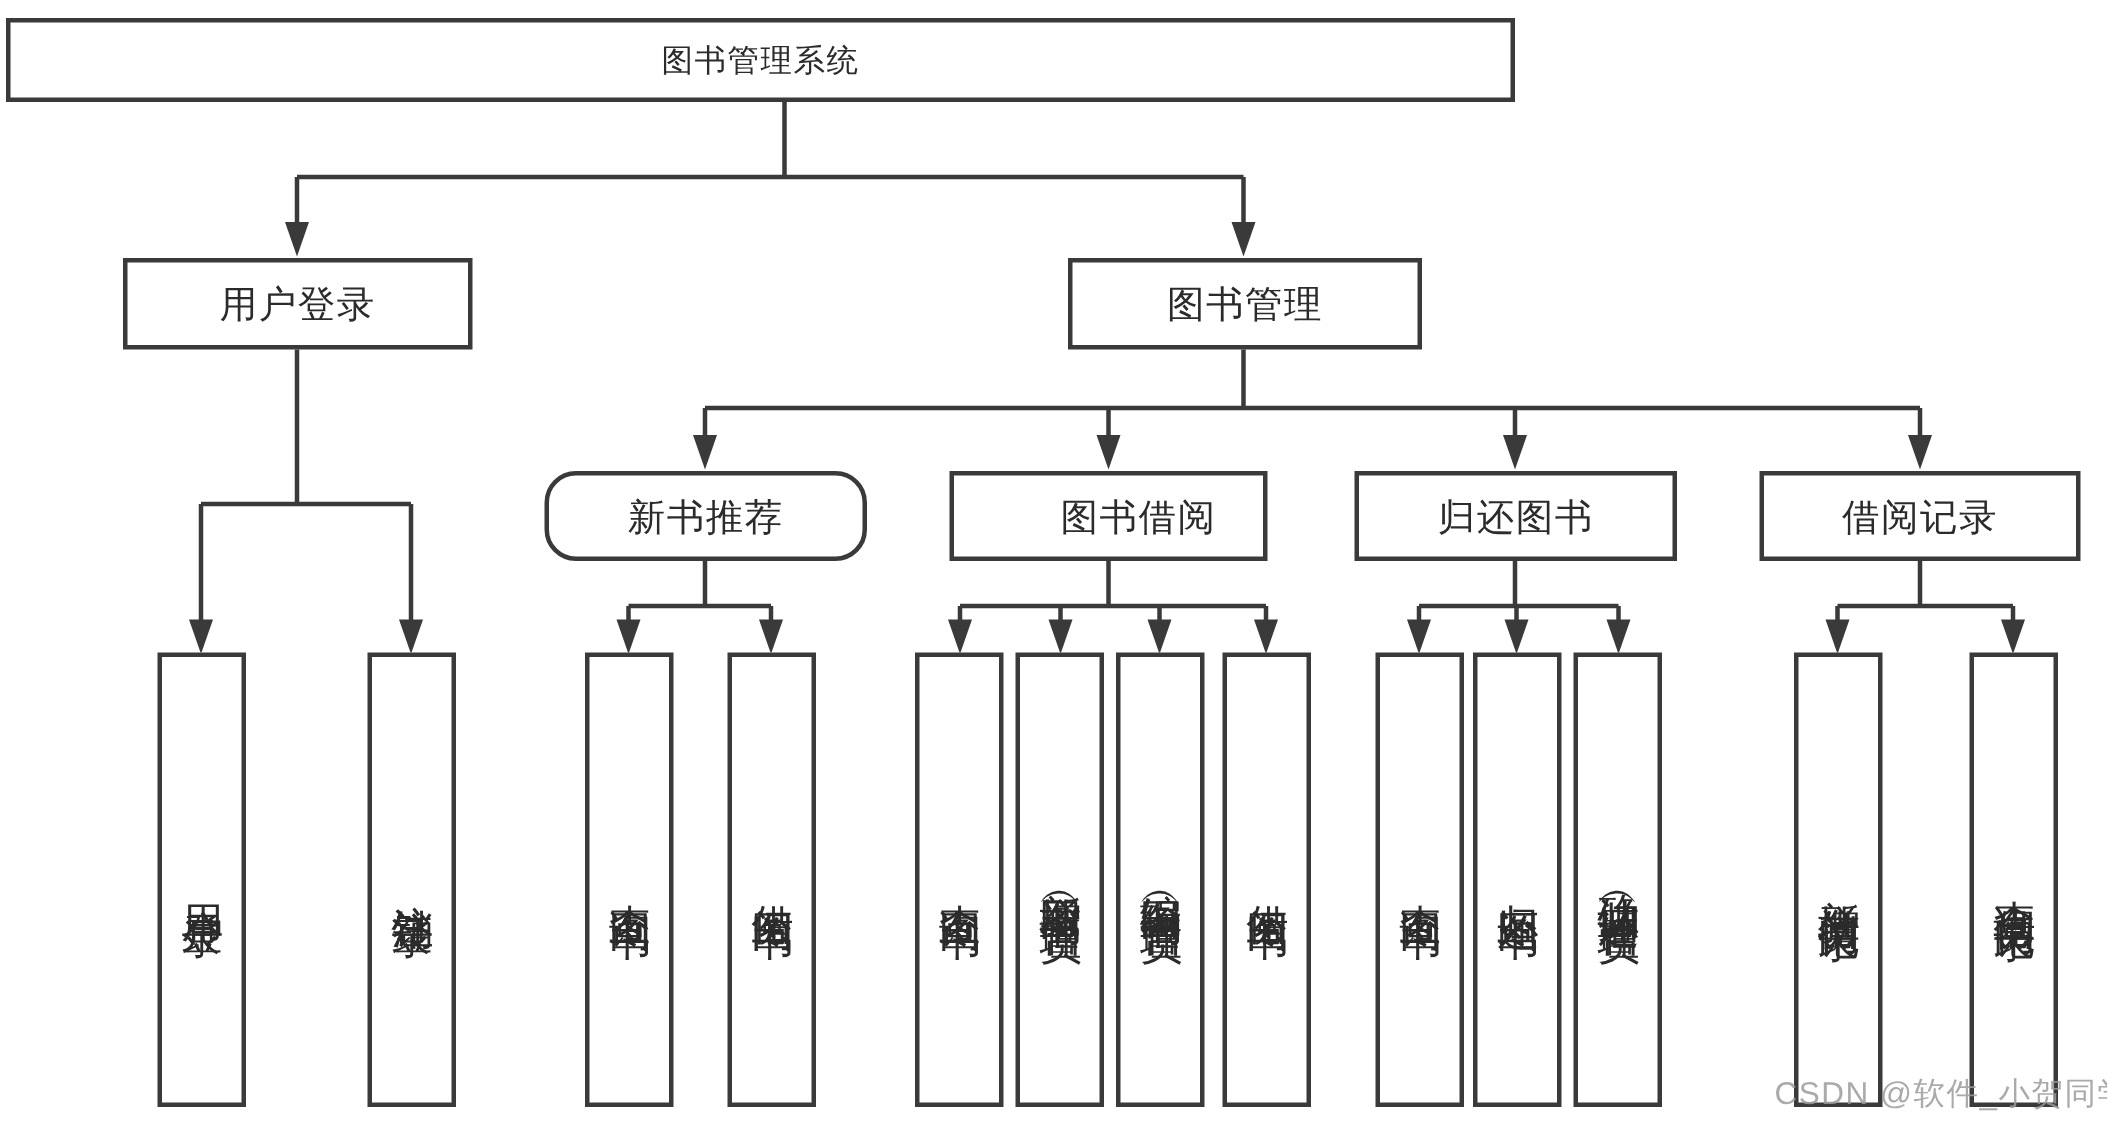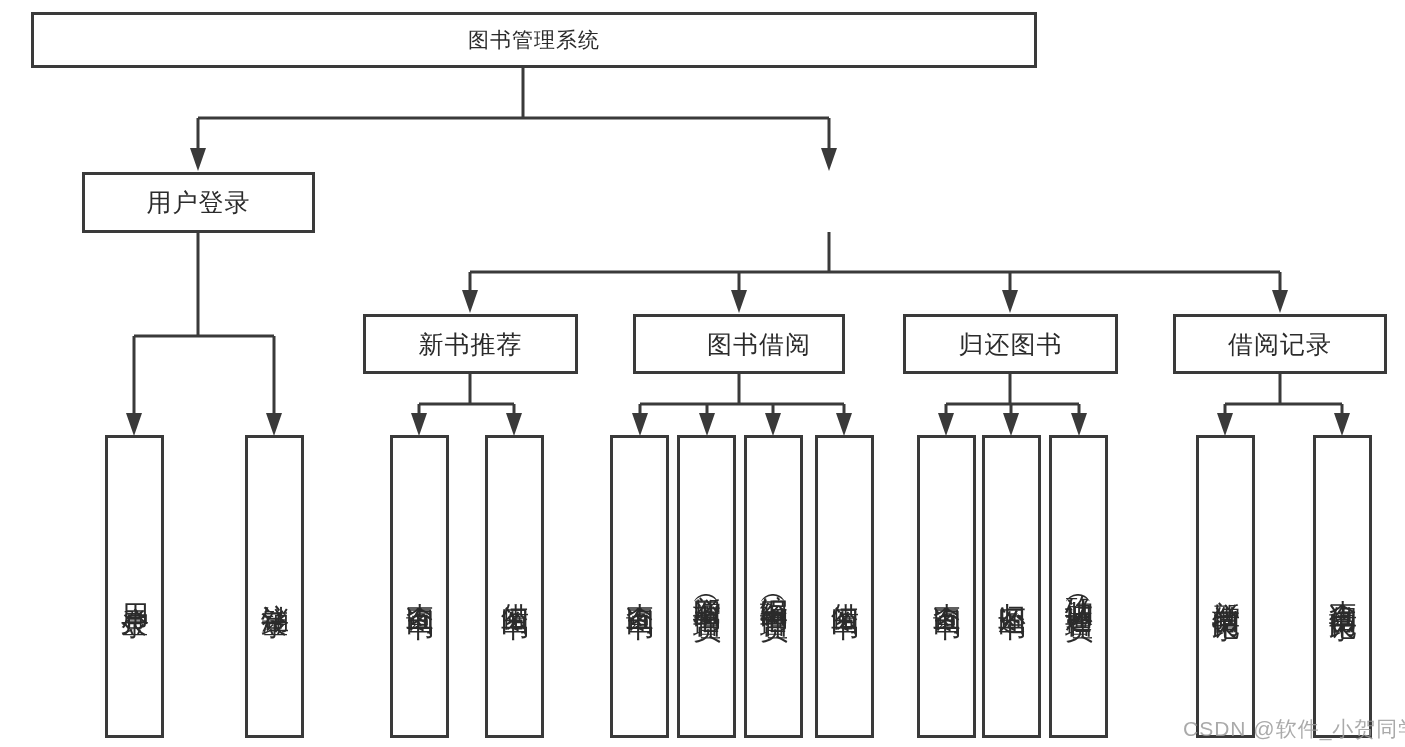--- a/index.html
+++ b/index.html
@@ -8,24 +8,24 @@
     overflow:hidden;font-family:"Liberation Sans","DejaVu Sans",sans-serif;
     color:#2b2b2b;
   }
   #wires{position:absolute;left:0;top:0;width:1405px;height:747px;}
   .box{
     position:absolute;background:#ffffff;border:3px solid #3a3a3a;
     box-sizing:border-box;display:flex;align-items:center;justify-content:center;
     text-align:center;
   }
   .h-label{letter-spacing:1px;}
-  #root{left:31px;top:12px;width:1006px;height:56px;font-size:21px;}
+  #root{left:4px;top:12px;width:1006px;height:56px;font-size:21px;}
   #lvl2-user-login{left:82px;top:172px;width:233px;height:61px;font-size:25px;}
   #lvl2-book-mgmt{left:712px;top:172px;width:236px;height:61px;font-size:25px;}
-  #lvl3-new-book{left:363px;top:314px;width:215px;height:60px;font-size:25px;}
+  #lvl3-new-book{left:363px;top:314px;width:215px;height:60px;font-size:25px;border-radius:21px;}
   #lvl3-book-borrow{left:633px;top:314px;width:212px;height:60px;font-size:25px;padding-left:40px;}
   #lvl3-current-borrow{left:903px;top:314px;width:215px;height:60px;font-size:25px;}
   #lvl3-borrow-records{left:1173px;top:314px;width:214px;height:60px;font-size:25px;}
   .leaf{top:435px;width:59px;height:303px;font-size:28px;}
   .leaf .v-label{
     writing-mode:vertical-rl;text-orientation:mixed;
     letter-spacing:3px;line-height:1;white-space:nowrap;
   }
   #leaf-1{left:105px;}  #leaf-2{left:245px;}
   #leaf-3{left:390px;}  #leaf-4{left:485px;}
@@ -86,20 +86,23 @@
     </g>
   </svg>
 
   <div class="box" id="root">
     <span class="h-label">图书管理系统</span>
   </div>
 
   <div class="box" id="lvl2-user-login">
     <span class="h-label">用户登录</span>
   </div>
+  <div class="box" id="lvl2-book-mgmt">
+    <span class="h-label">图书管理</span>
+  </div>
 
   <div class="box" id="lvl3-new-book">
     <span class="h-label">新书推荐</span>
   </div>
   <div class="box" id="lvl3-book-borrow">
     <span class="h-label">图书借阅</span>
   </div>
   <div class="box" id="lvl3-current-borrow">
     <span class="h-label">归还图书</span>
   </div>

